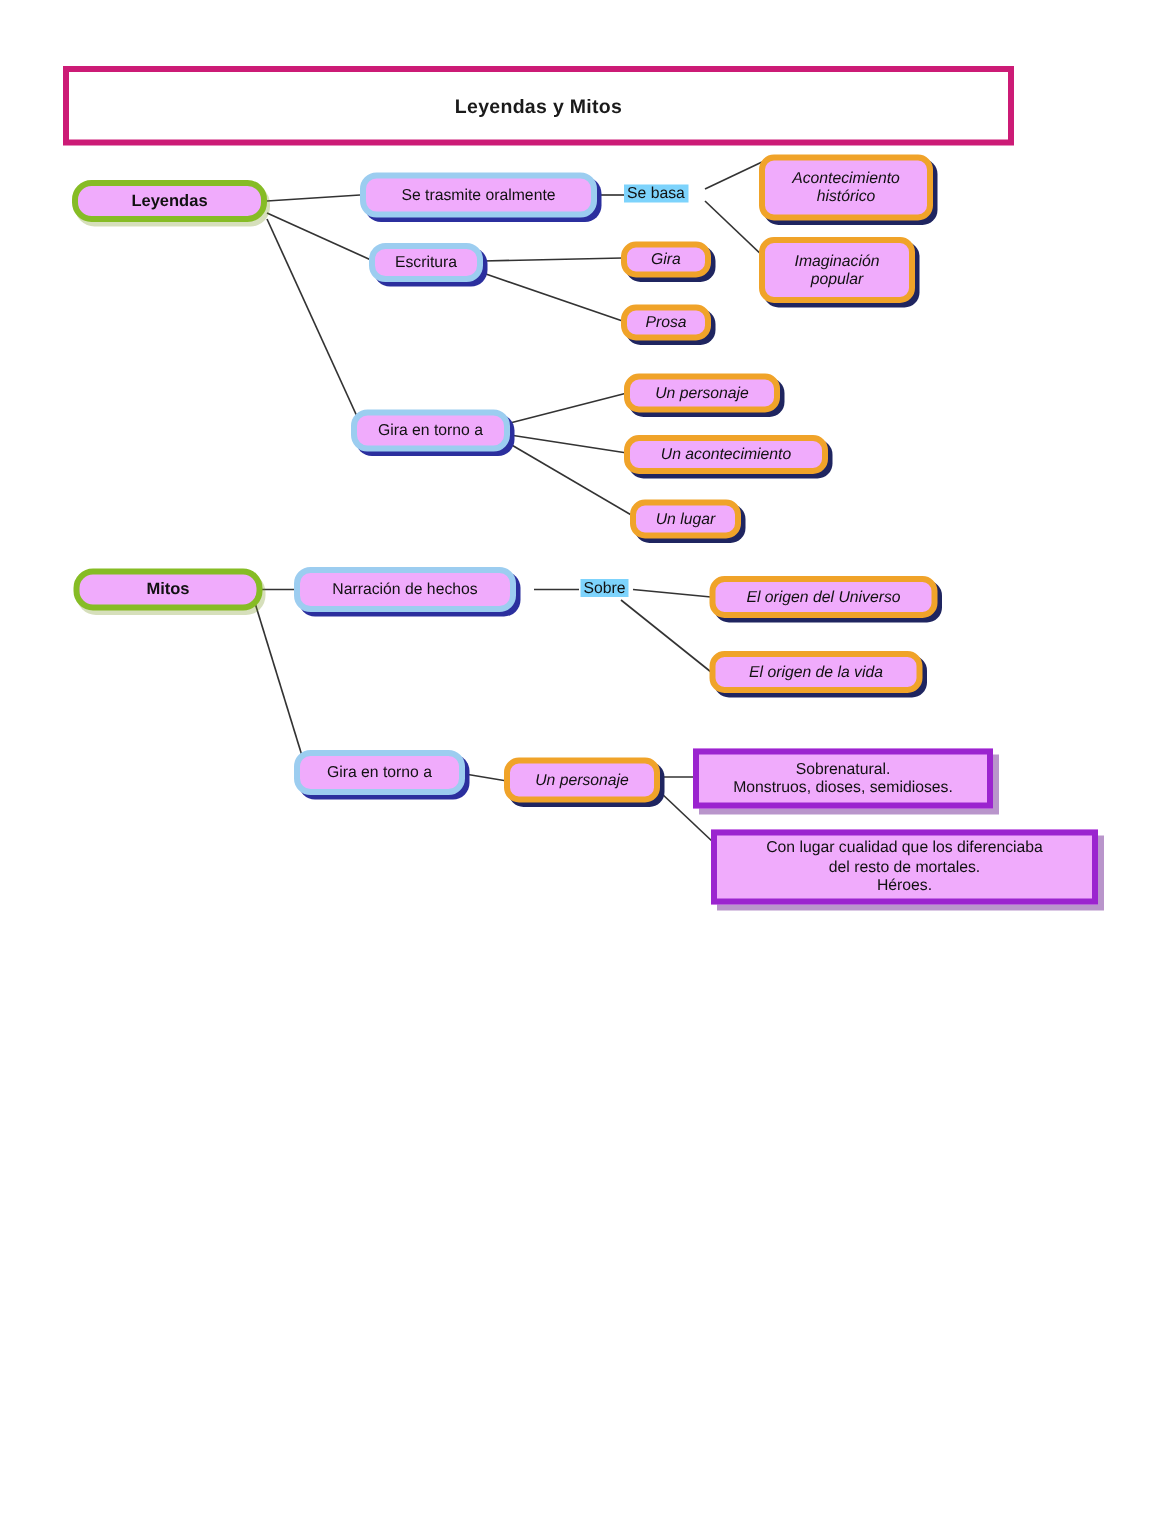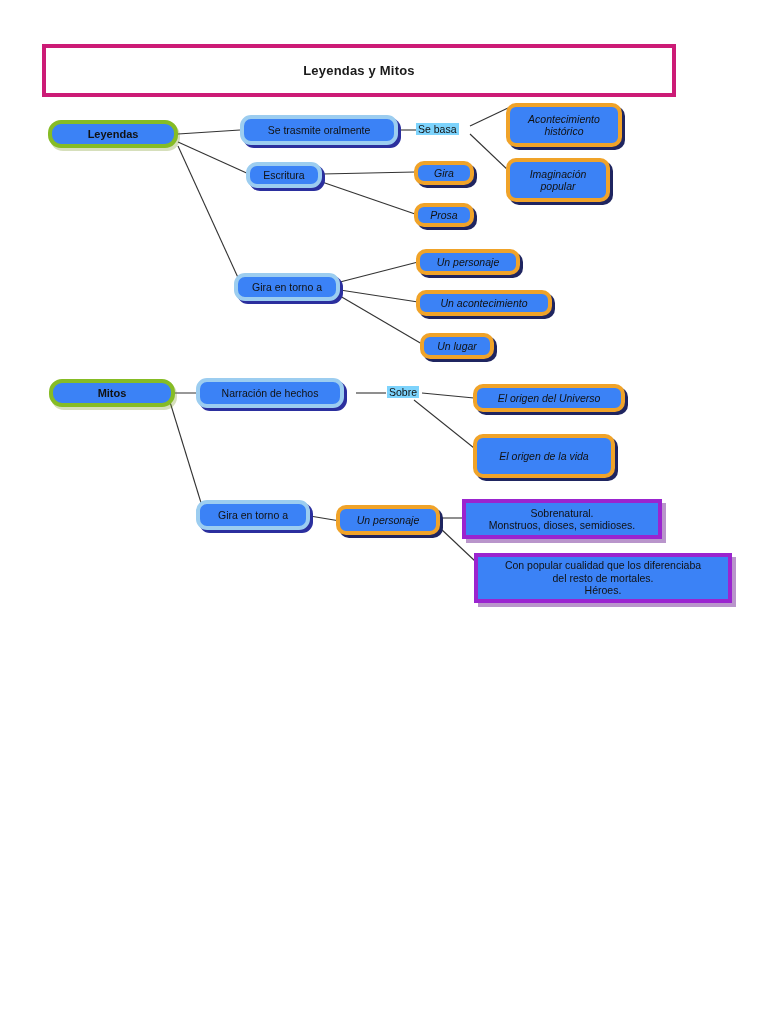--- a/index.html
+++ b/index.html
@@ -48,21 +48,21 @@
     font-size: 13px;
     font-weight: bold;
     color: #1a1a1a;
     letter-spacing: .2px;
   }
 
   
   .node {
     position: absolute;
     box-sizing: border-box;
-    background: #3b82f6;
+    background: #f0abfc;
     display: flex;
     align-items: center;
     justify-content: center;
     text-align: center;
     color: #111111;
     line-height: 1.18;
     z-index: 5;
   }
 
   
@@ -225,36 +225,36 @@
   </div>
 
   <div class="edge-label" style="left:387px; top:386px;">
     <span>Sobre</span>
   </div>
 
   <div class="node orange" style="left:473px; top:384px; width:152px; height:28px;">
     <span class="nowrap">El origen del Universo</span>
   </div>
 
-  <div class="node orange" style="left:473px; top:434px; width:142px; height:44px;">
+  <div class="node orange" style="left:473px; top:434px; width:142px; height:28px;">
     <span class="nowrap">El origen de la vida</span>
   </div>
 
   <div class="node blue" style="left:196px; top:500px; width:114px; height:30px;">
     <span class="nowrap">Gira en torno a</span>
   </div>
 
   <div class="node orange" style="left:336px; top:505px; width:104px; height:30px;">
     <span class="nowrap">Un personaje</span>
   </div>
 
   <div class="node purple" style="left:462px; top:499px; width:200px; height:40px; flex-direction:column;">
     <span class="nowrap">Sobrenatural.</span>
     <span class="nowrap">Monstruos, dioses, semidioses.</span>
   </div>
 
   <div class="node purple" style="left:474px; top:553px; width:258px; height:50px; flex-direction:column;">
-    <span class="nowrap">Con popular cualidad que los diferenciaba</span>
+    <span class="nowrap">Con lugar cualidad que los diferenciaba</span>
     <span class="nowrap">del resto de mortales.</span>
     <span class="nowrap">Héroes.</span>
   </div>
 
 </div>
 
 </body></html>

